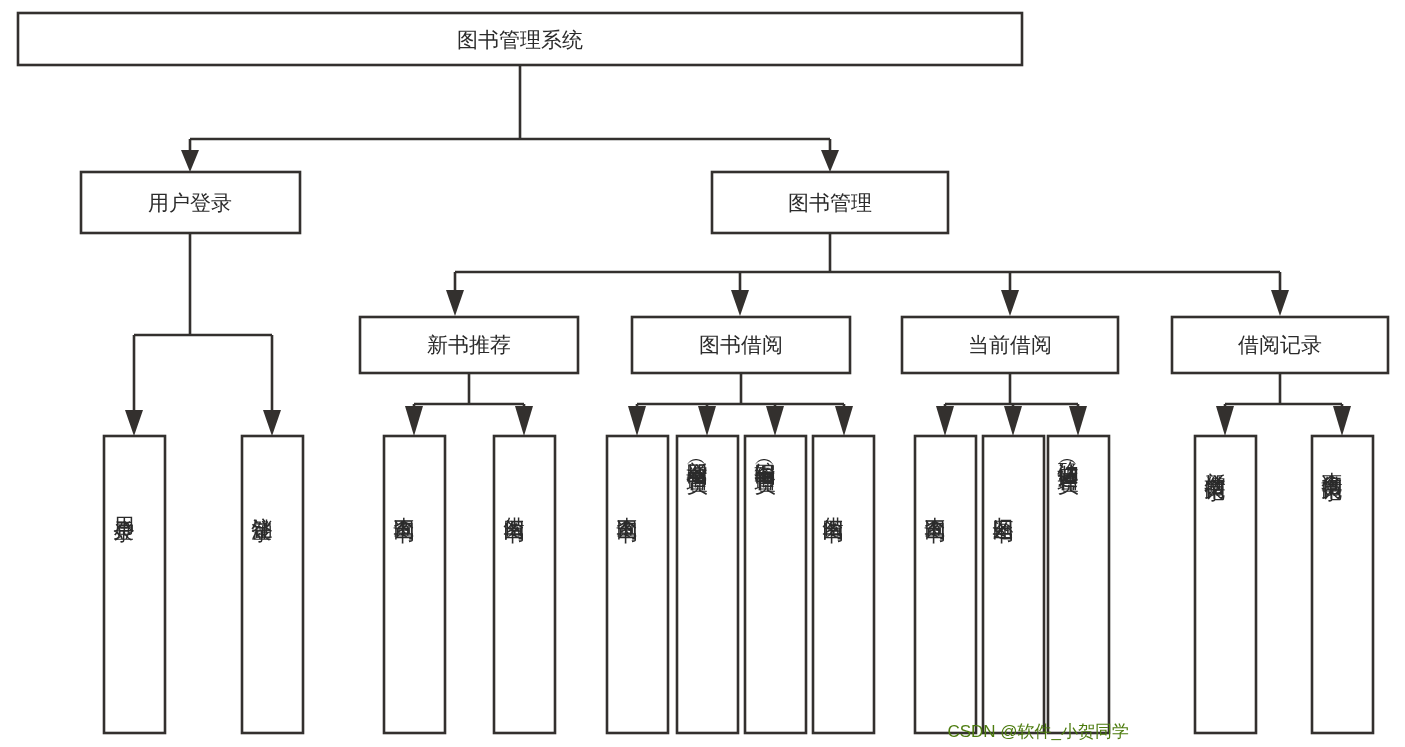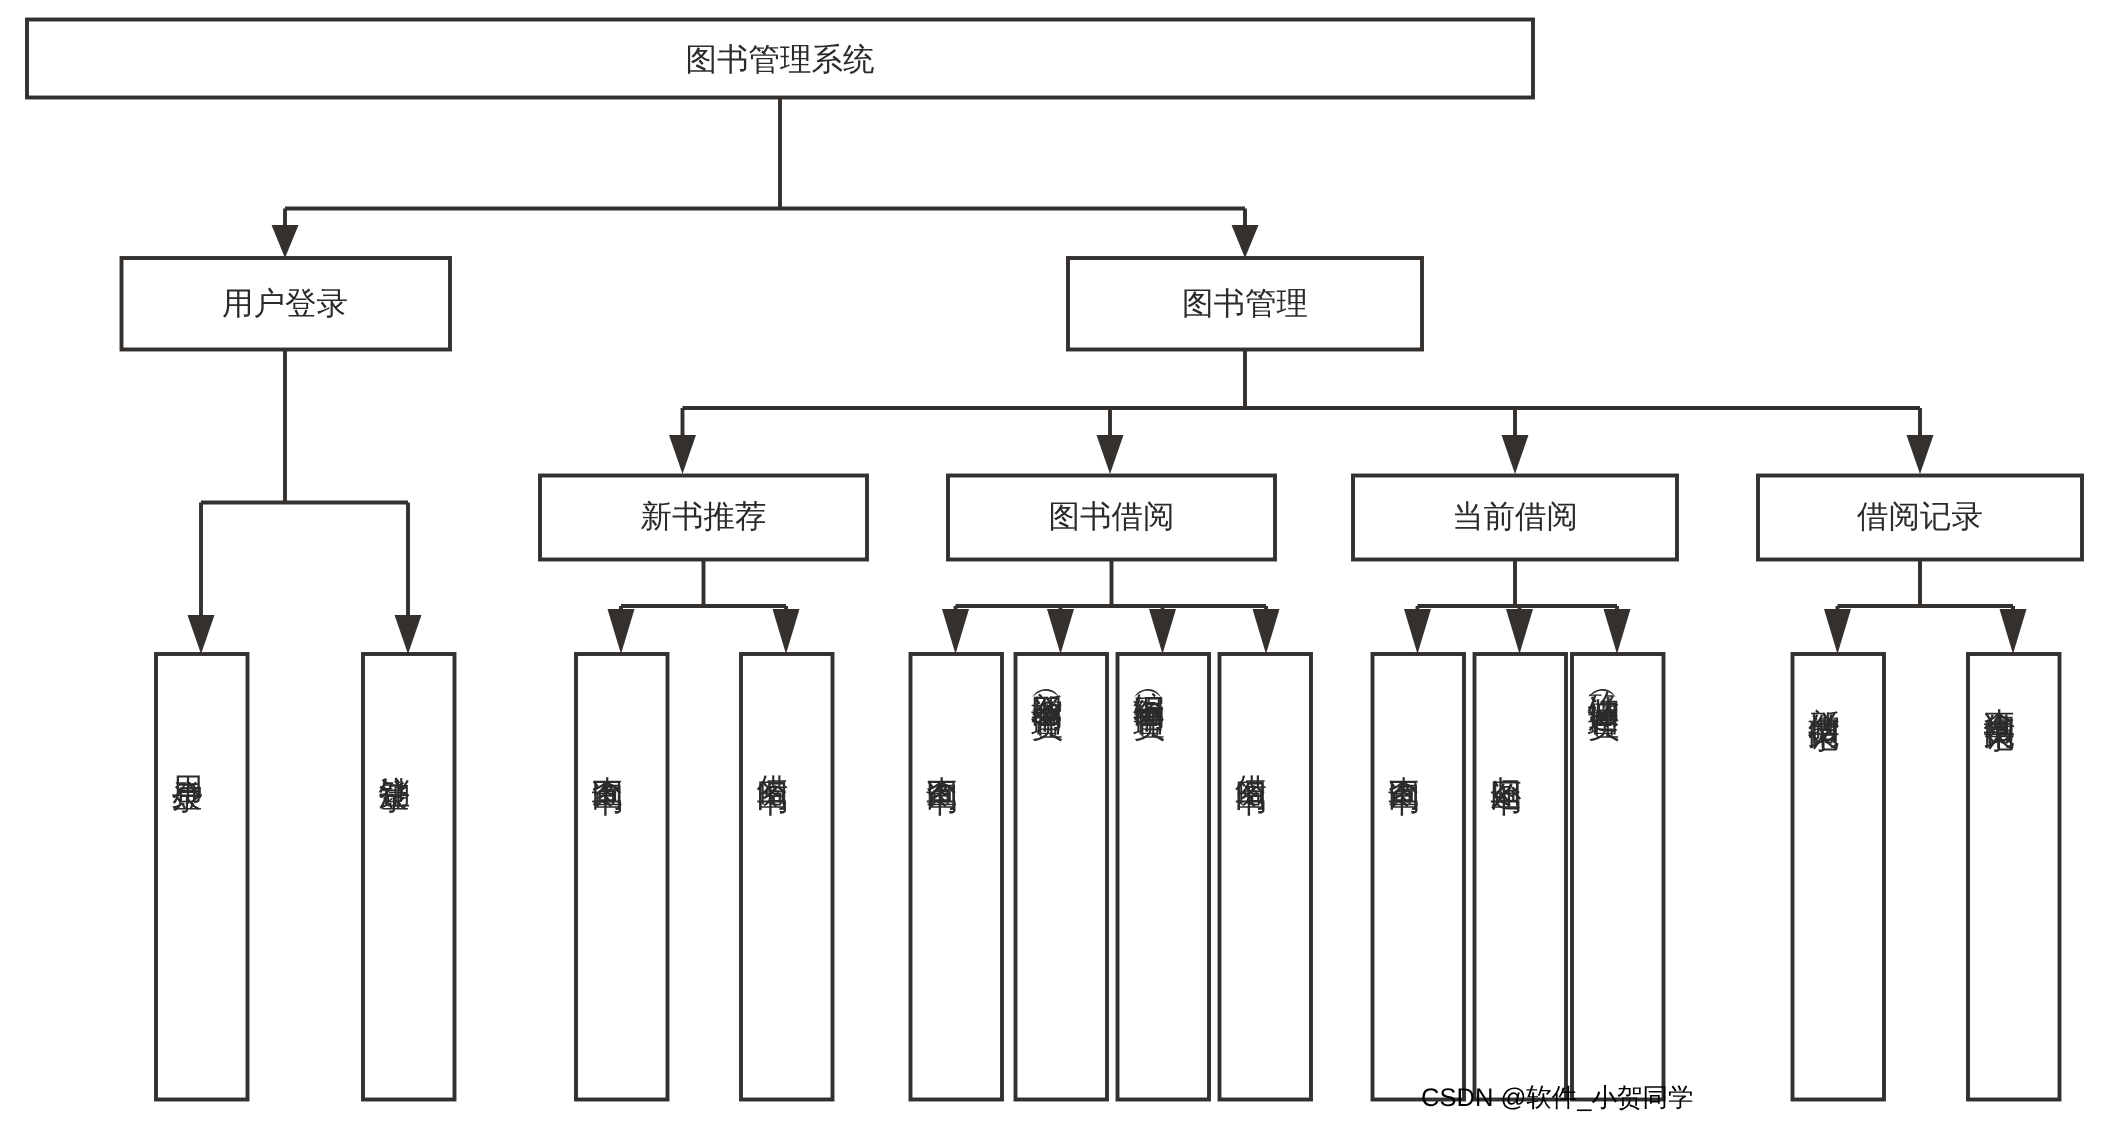--- a/index.html
+++ b/index.html
@@ -60,21 +60,21 @@
     white-space: nowrap;
     text-align: left;
     pointer-events: none;
   }
   .watermark {
     position: absolute;
     right: 10px;
     bottom: 4px;
     font-family: "Liberation Sans", "DejaVu Sans", sans-serif;
     font-size: 17px;
-    color: #000000;
+    color: #4d7c0f;
     white-space: nowrap;
   }
 </style>
 </head>
 <body>
 
 <div id="diagram-root">
 
   <svg class="diagram-canvas" viewBox="0 0 1405 747">
 

